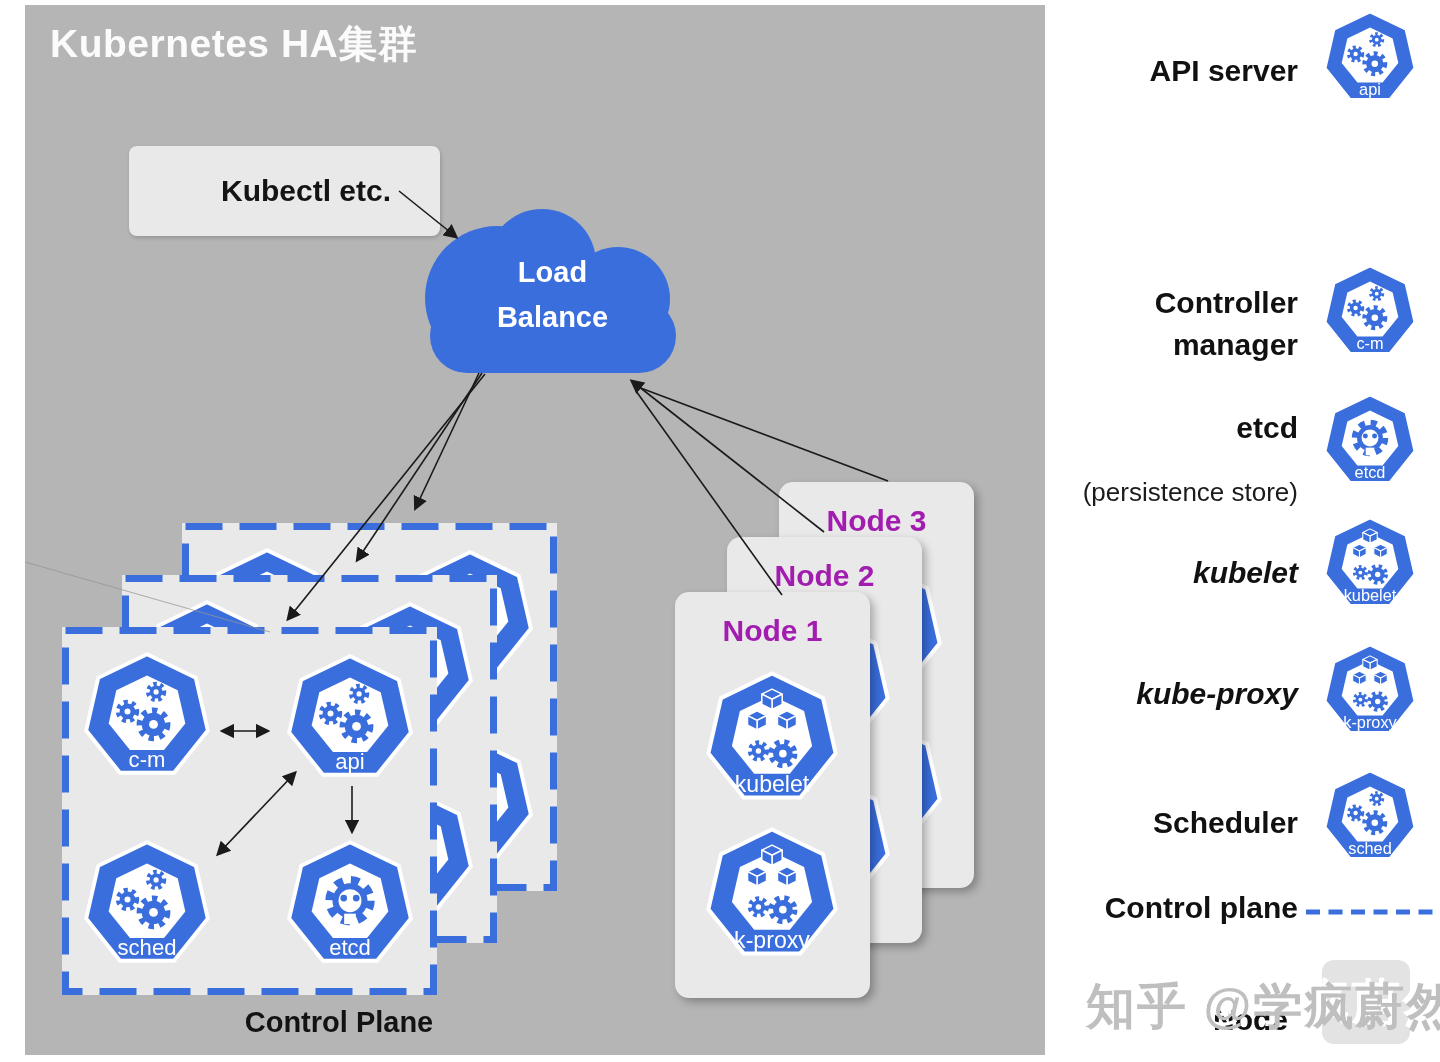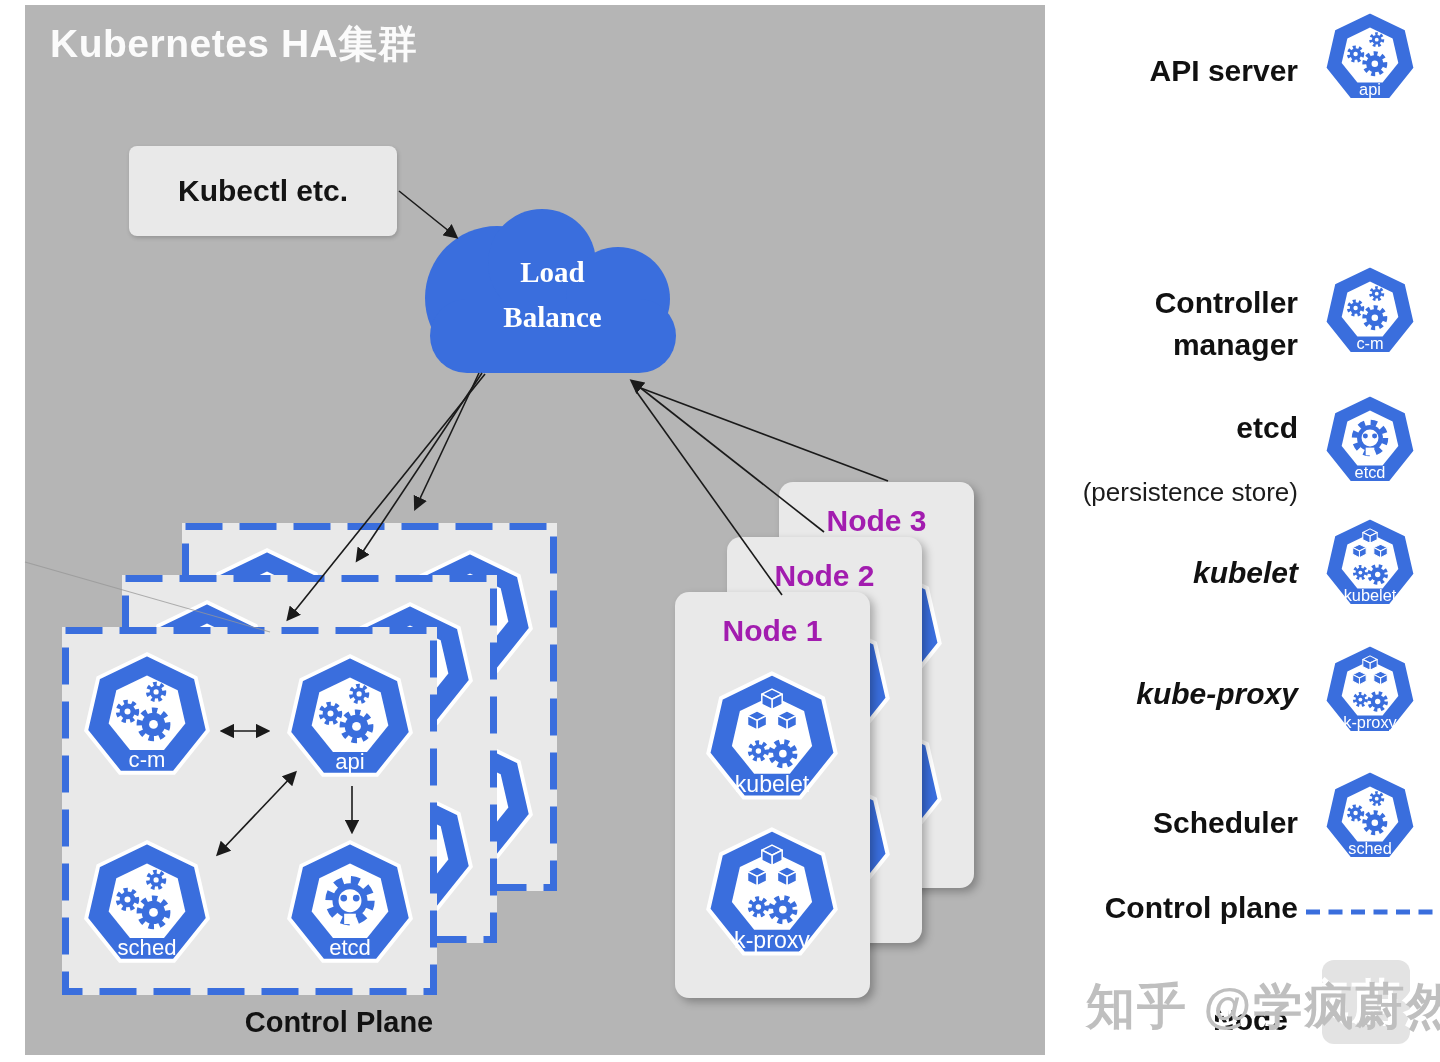--- a/index.html
+++ b/index.html
@@ -4,26 +4,26 @@
 <style>
   html,body{margin:0;padding:0;background:#ffffff;}
   .page{position:relative;width:1440px;height:1062px;background:#ffffff;overflow:hidden;
         font-family:"Liberation Sans",sans-serif;}
   .abs{position:absolute;}
   
   .canvas-bg{left:25px;top:5px;width:1020px;height:1050px;background:#b5b5b5;}
   .diagram-title{left:50px;top:17px;font-size:39px;font-weight:700;color:#fbfbfb;letter-spacing:.5px;}
   
   .kubectl-box{left:129px;top:146px;width:268px;height:90px;background:#e9e9e9;border-radius:8px;
-               display:flex;align-items:center;justify-content:center;box-shadow:1px 2px 4px rgba(0,0,0,.18);}
+               display:flex;align-items:center;justify-content:center;box-shadow:1px 2px 4px rgba(0,0,0,.18);padding-left:43px;}
   .kubectl-box span{font-size:30px;font-weight:700;color:#141414;}
   
   .cloud-svg{left:420px;top:205px;}
   .cloud-text{left:420px;top:250px;width:265px;text-align:center;color:#fff;font-size:29px;
-              font-weight:700;line-height:45px;font-family:Liberation Serif, serif;}
+              font-weight:700;line-height:45px;}
   
   .cpbox{width:375px;height:368px;background:#e9e9e9;}
   .cpbox .dashsvg{position:absolute;left:0;top:0;}
   .cpbox .ic{position:absolute;}
   .cp-label{left:189px;top:1006px;width:300px;text-align:center;font-size:29px;font-weight:700;color:#121212;}
   
   .nodecard{width:195px;height:406px;background:#e9e9e9;border-radius:14px;
             box-shadow:4px 4px 8px rgba(0,0,0,.28);}
   .nodecard .ntitle{position:absolute;left:0;top:22px;width:100%;text-align:center;
                     font-size:30px;font-weight:700;color:#a21caf;}

